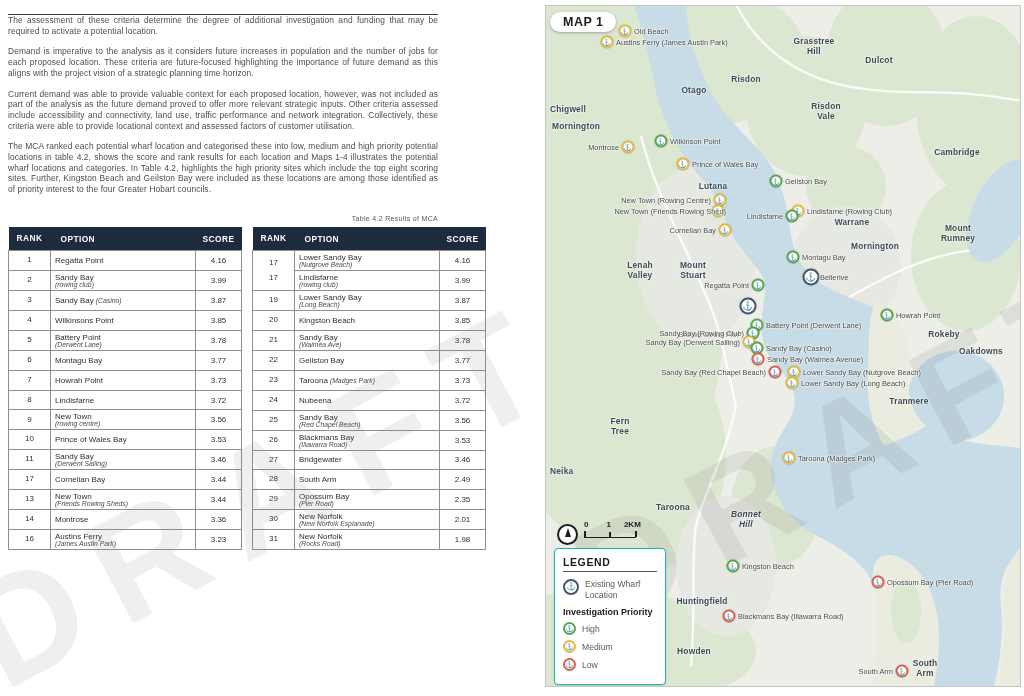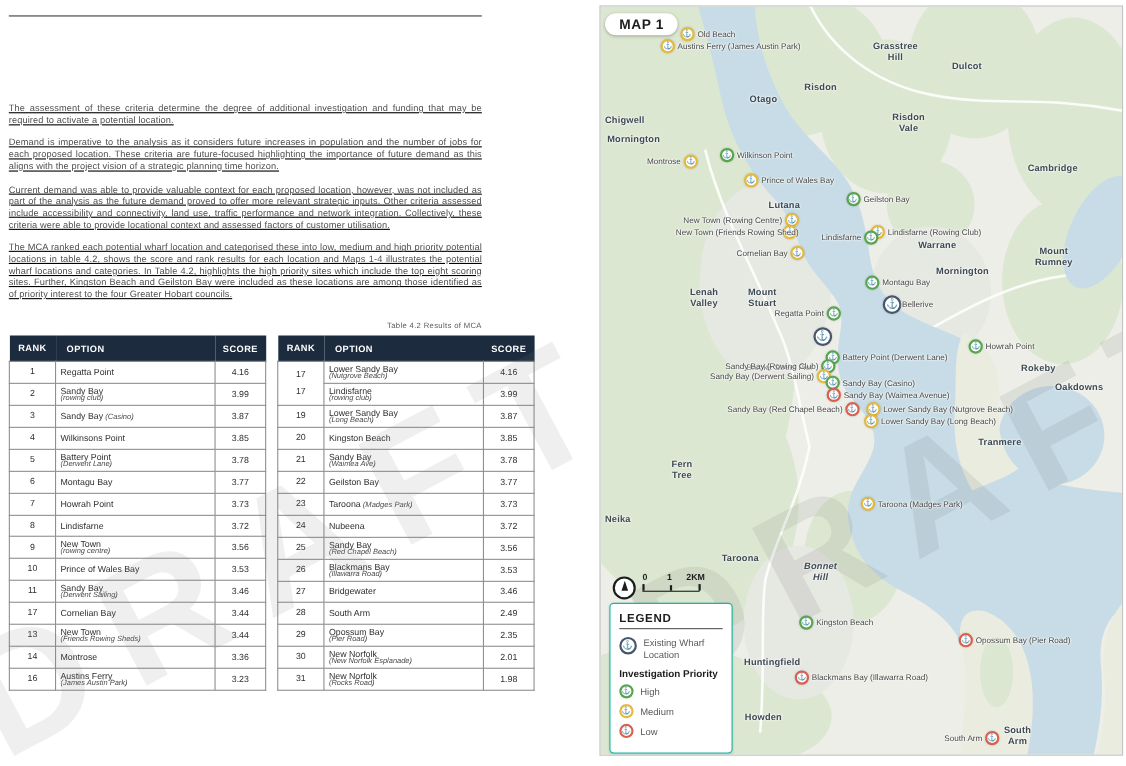--- a/index.html
+++ b/index.html
@@ -8,21 +8,21 @@
     background:#ffffff;font-family:"Liberation Sans",sans-serif;
   }
   
   .page{position:absolute;left:0;top:0;width:545px;height:696px;}
   .page-inner{position:absolute;left:8px;top:8px;width:430px;}
   .doc-title{
     font-size:8.5px;font-weight:600;color:#4a4a4a;
     letter-spacing:3.6px;word-spacing:7px;white-space:nowrap;
   }
   .doc-rule{border:none;border-top:1.4px solid #3a3a3a;margin:6px 0 0 0;}
-  .paras{margin-top:78px;text-decoration:underline;}
+  .paras{}
   .para{
     font-size:8.4px;line-height:10.7px;color:#4d4d4d;
     margin:0 0 10px 0;letter-spacing:.1px;text-align:justify;
   }
   .tbl-caption{
     margin-top:20px;text-align:right;font-size:7px;color:#5a5a5a;letter-spacing:.3px;
   }
   .tables-wrap{display:flex;gap:10px;margin-top:5px;position:relative;z-index:2;}
   table.mca-table{
     border-collapse:collapse;width:210px;table-layout:fixed;

